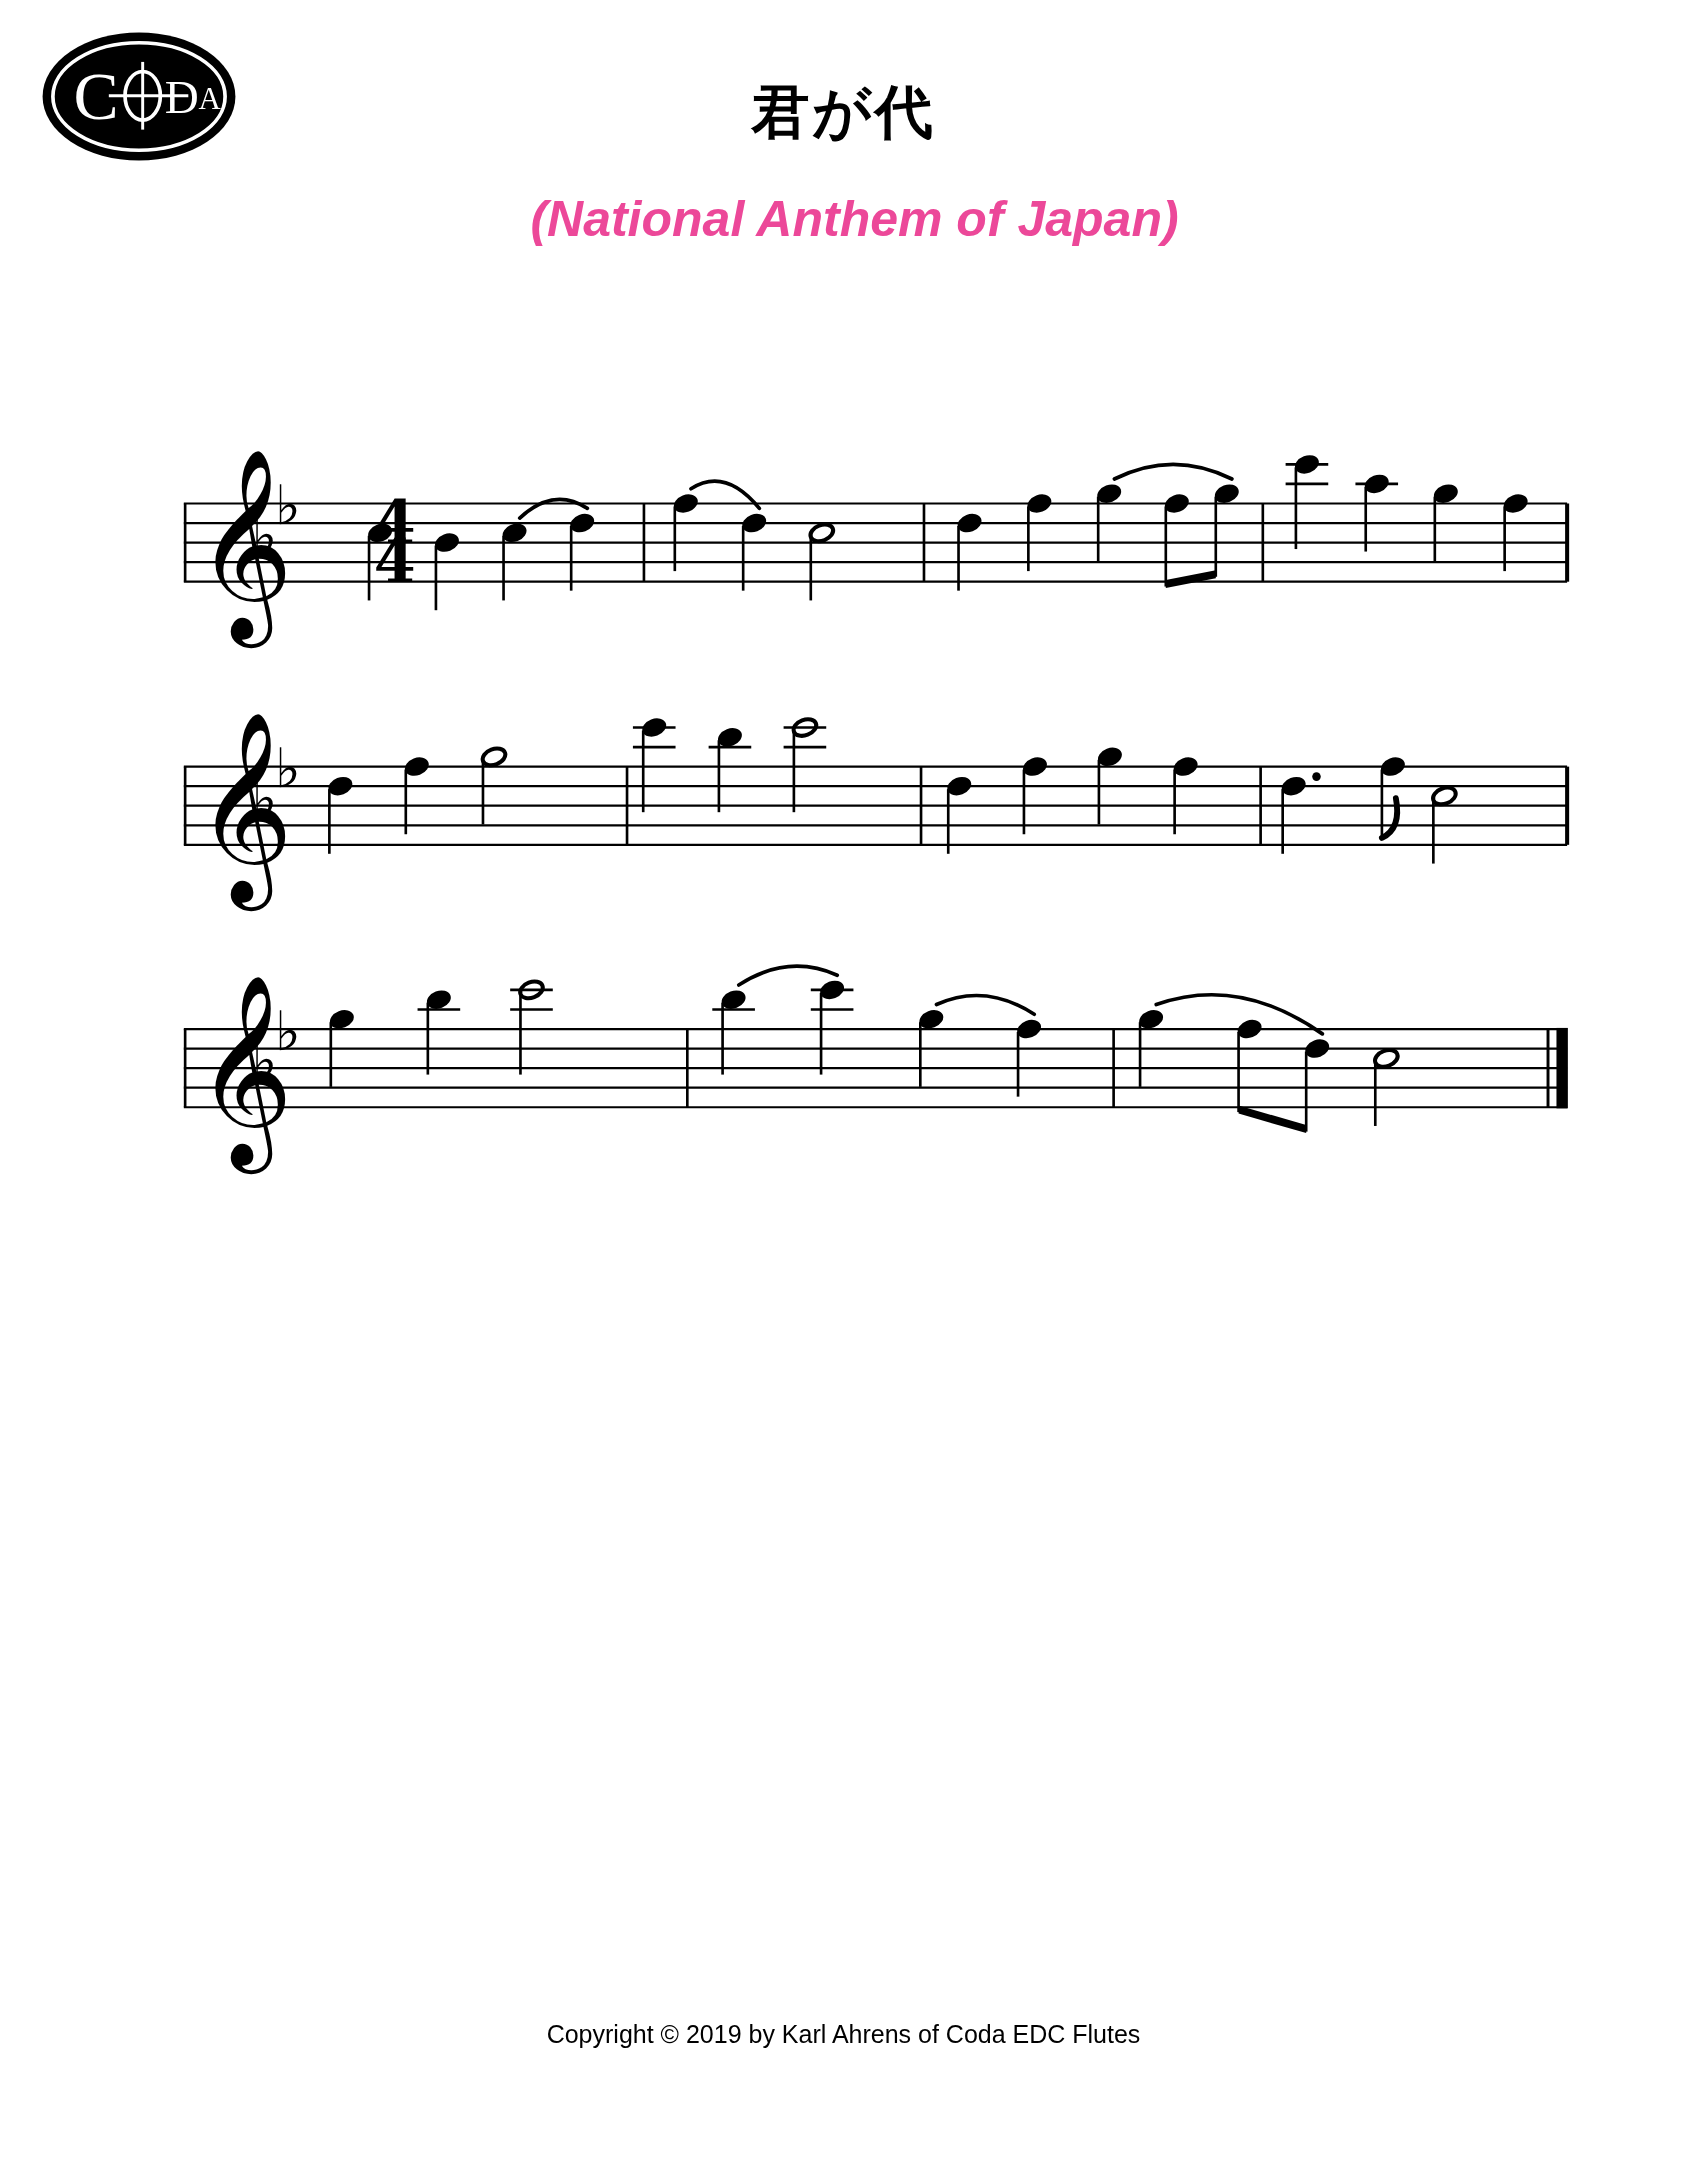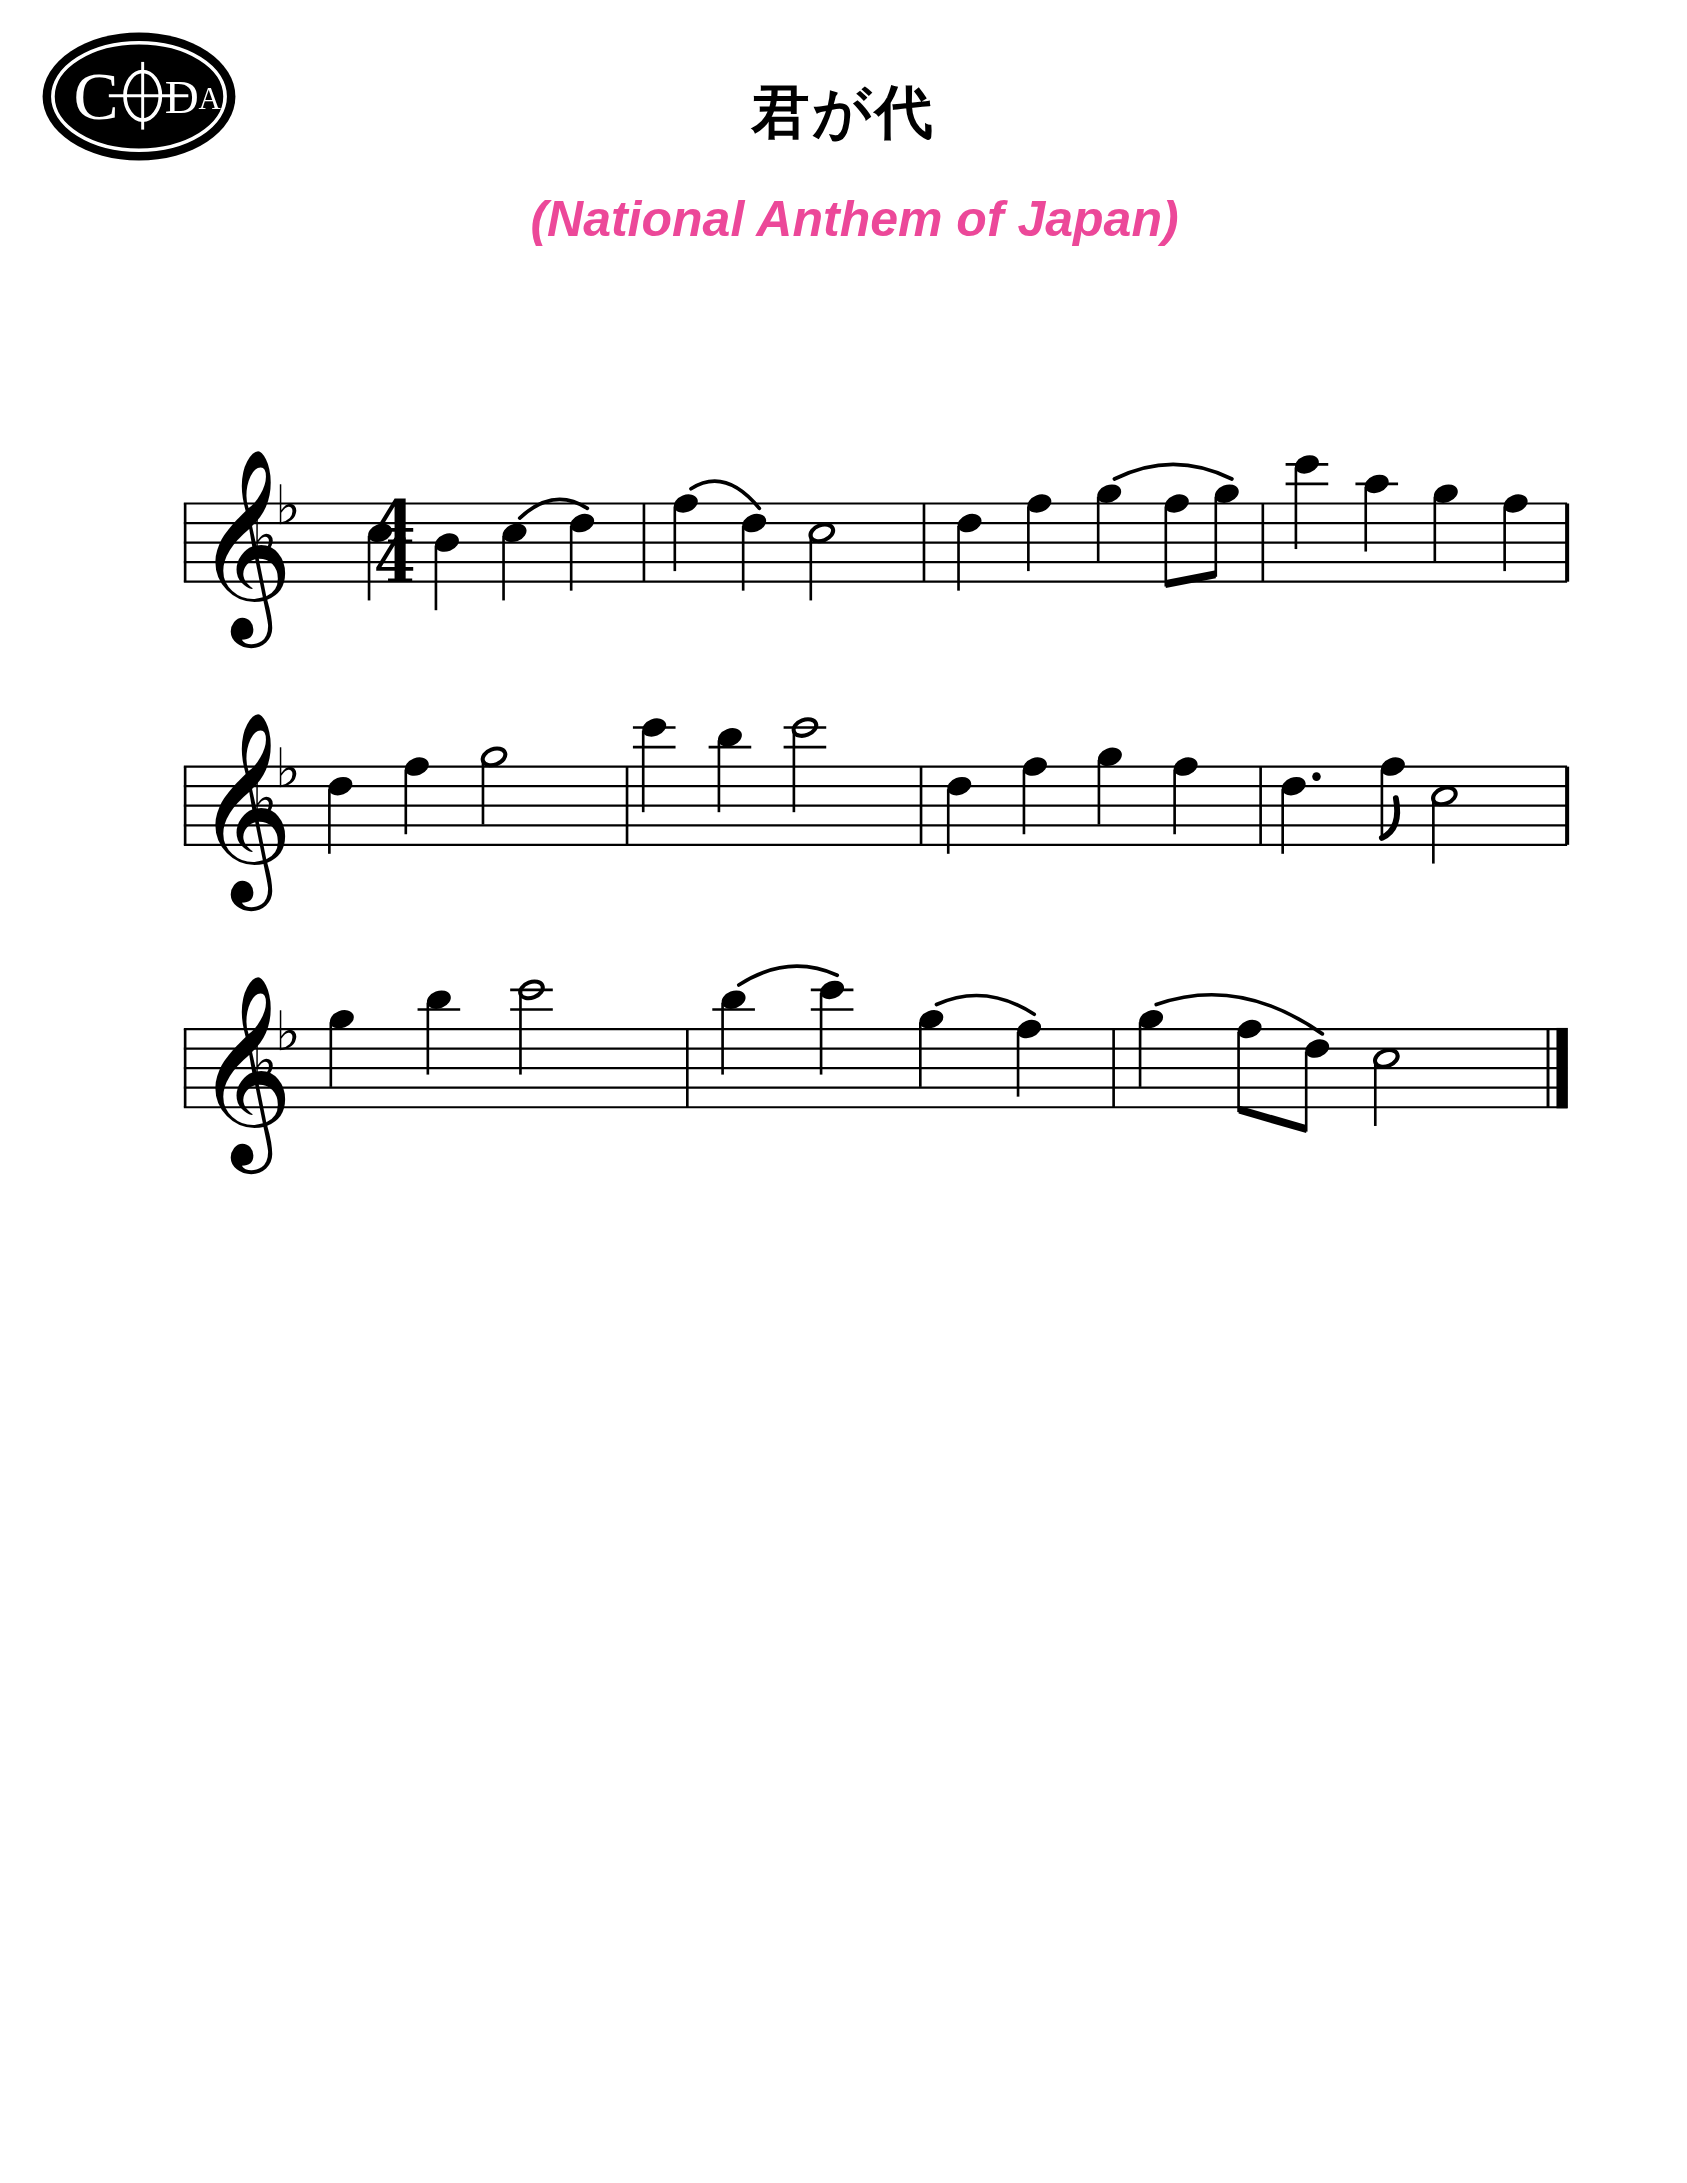--- a/index.html
+++ b/index.html
@@ -198,15 +198,16 @@
       <line x1="1685" y1="1404" x2="1685" y2="1513" stroke="#000" stroke-width="3.6"></line>
       <ellipse cx="1792" cy="1426.6" rx="16.8" ry="11.8" transform="rotate(-21 1792 1426.6)" fill="#000"></ellipse>
       <line x1="1777" y1="1430.6" x2="1777" y2="1539.6" stroke="#000" stroke-width="3.6"></line>
       <ellipse cx="1886" cy="1439.9" rx="16" ry="10.5" transform="rotate(-21 1886 1439.9)" fill="none" stroke="#000" stroke-width="5.5"></ellipse>
       <line x1="1871" y1="1443.9" x2="1871" y2="1531.9" stroke="#000" stroke-width="3.6"></line>
       <path d="M 1573 1366.7 Q 1686 1326.7 1799 1406.6" fill="none" stroke="#000" stroke-width="5" stroke-linecap="round"></path>
       <line x1="2106" y1="1400" x2="2106" y2="1506.4" stroke="#000" stroke-width="4"></line>
       <rect x="2117.5" y="1398.5" width="15.5" height="109.4" fill="#000"></rect>
     </svg>
 
+  <div class="copyright">Copyright © 2019 by Karl Ahrens of Coda EDC Flutes</div>
 
 </div>
 
 
 </body></html>

